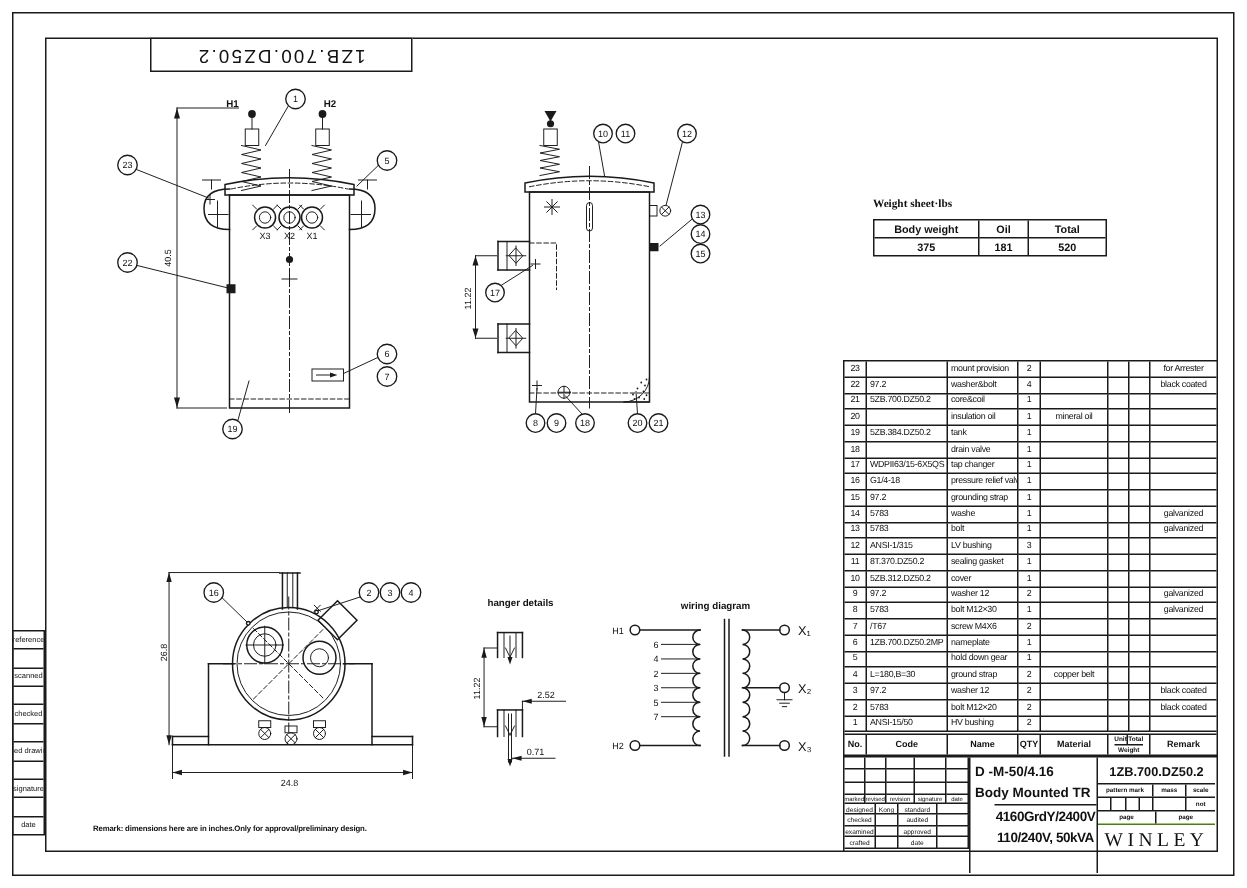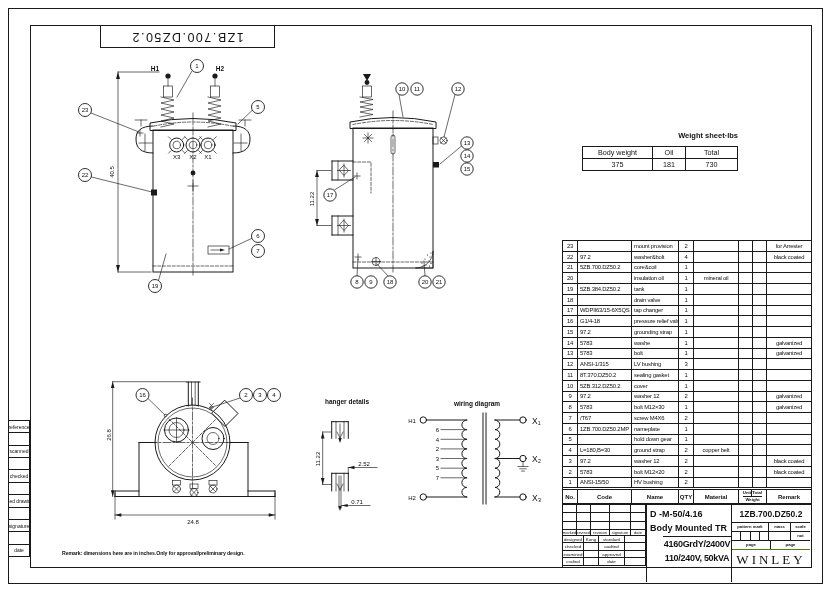--- a/index.html
+++ b/index.html
@@ -16,25 +16,25 @@
 
   
   #left-strip { position:absolute; left:8px; top:420px; width:22px; height:137px;
     border:1px solid #1a1a1a; display:flex; flex-direction:column; }
   #left-strip .cell { flex:1; border-bottom:1px solid #1a1a1a; font-size:5px;
     display:flex; align-items:center; justify-content:center; white-space:nowrap; overflow:hidden; }
   #left-strip .cell:last-child { border-bottom:none; }
 
   
   #weight { position:absolute; left:582px; top:131px; width:156px; }
-  #weight .w-title { text-align:right; font-size:7.5px; font-weight:700; height:15px; }
+  #weight .w-title { text-align:left; font-size:7.5px; font-weight:700; height:15px;font-family:Liberation Serif, serif; }
   #weight .w-tbl { border:1.3px solid #1a1a1a; }
   #weight .w-row { display:grid; grid-template-columns:70px 33px 1fr; }
   #weight .w-row div { border-right:1px solid #1a1a1a; border-bottom:1px solid #1a1a1a;
-    font-size:7.2px; font-weight:400; text-align:center; height:12px; line-height:11px; }
+    font-size:7.2px; font-weight:700; text-align:center; height:12px; line-height:11px; }
   #weight .w-row div:last-child { border-right:none; }
   #weight .w-row:last-child div { border-bottom:none; height:11px; }
 
   
   #parts { position:absolute; left:562px; top:240px; width:250px; height:264px; border:1.4px solid #1a1a1a; background:#fff; }
   .p-rows { position:absolute; left:0; top:0; right:0; bottom:14px; }
   .p-row { display:grid; grid-template-columns:15px 54px 47px 15px 45px 14px 14px 1fr; height:10.75px; }
   .p-row span { border-right:1px solid #1a1a1a; border-bottom:1px solid #1a1a1a;
     font-size:5.9px; letter-spacing:-0.2px; display:flex; align-items:center; justify-content:center;
     white-space:nowrap; overflow:hidden; }
@@ -555,21 +555,21 @@
     <div class="w-title">Weight sheet·lbs</div>
     <div class="w-tbl">
       <div class="w-row">
         <div>Body weight</div>
         <div>Oil</div>
         <div>Total</div>
       </div>
       <div class="w-row">
         <div>375</div>
         <div>181</div>
-        <div>730</div>
+        <div>520</div>
       </div>
     </div>
   </div>
 
   <div id="parts">
     <div class="p-rows">
 
         <div class="p-row">
           <span>23</span>
           <span class="lft"></span>

